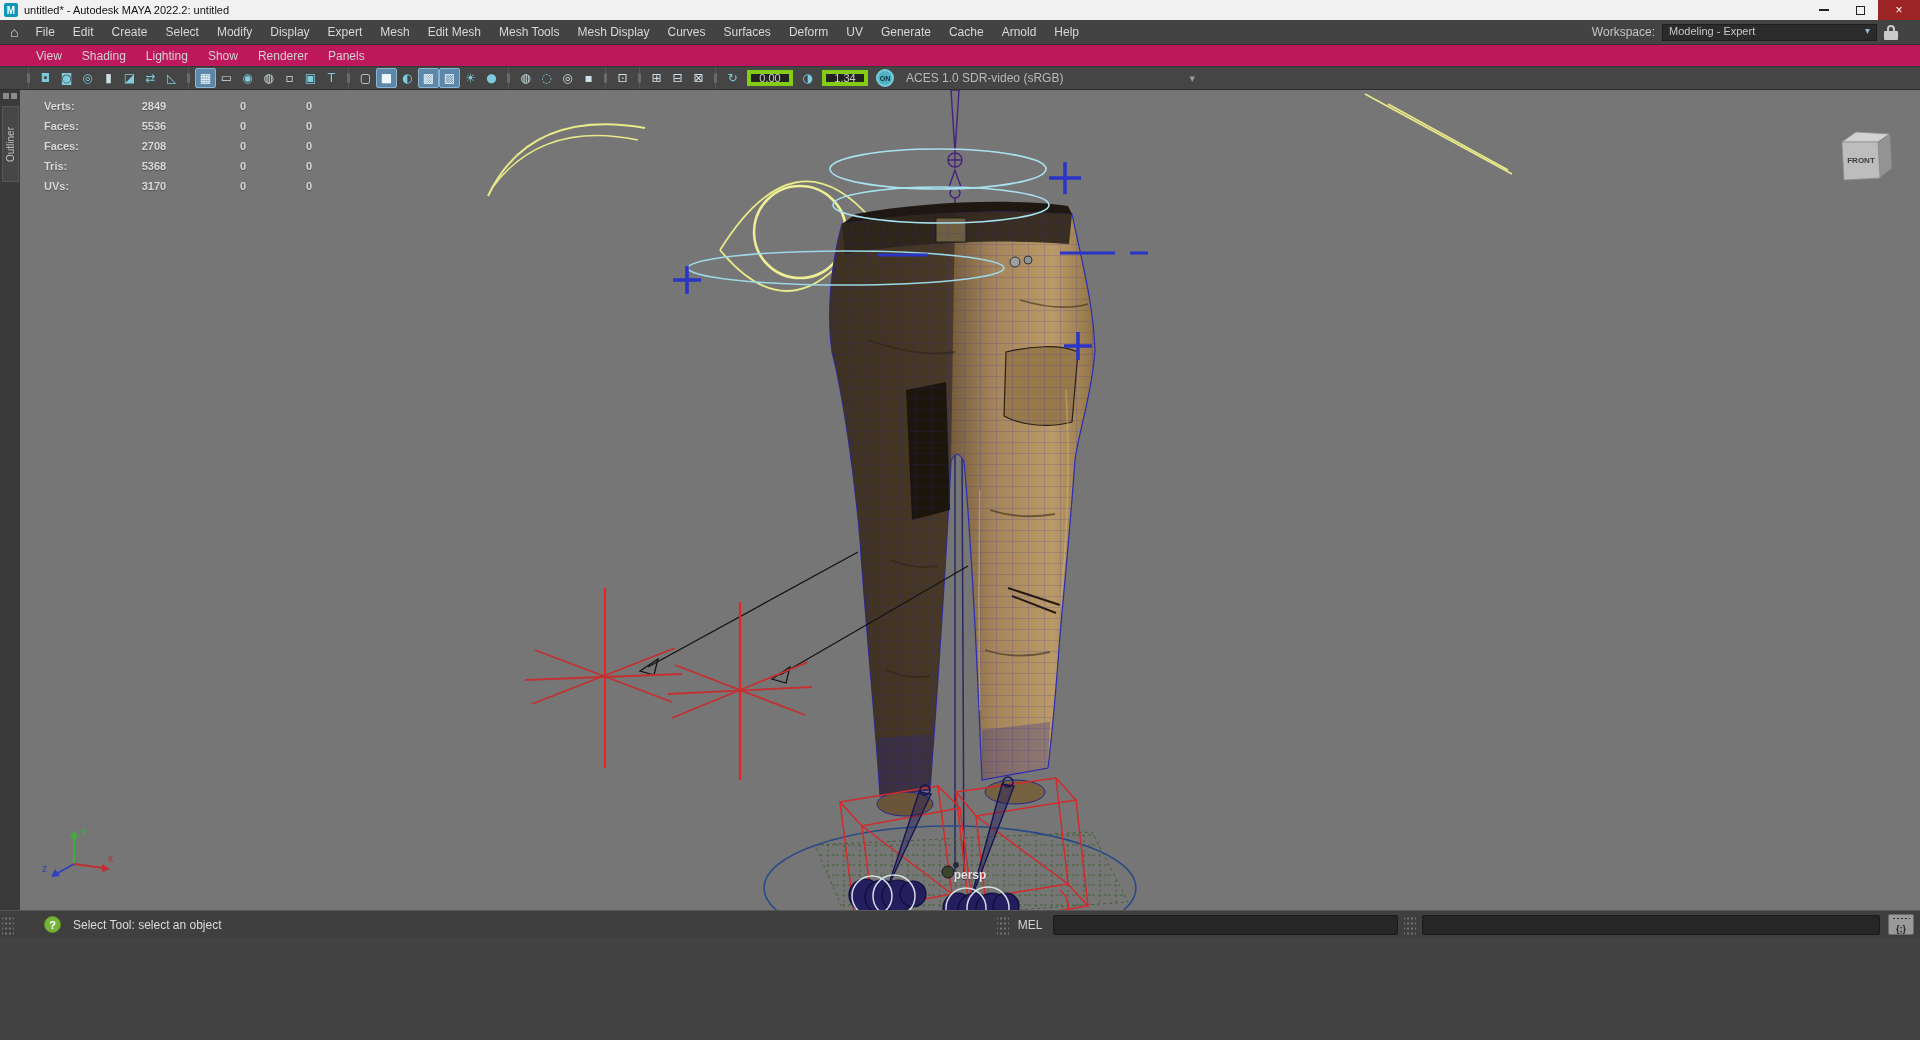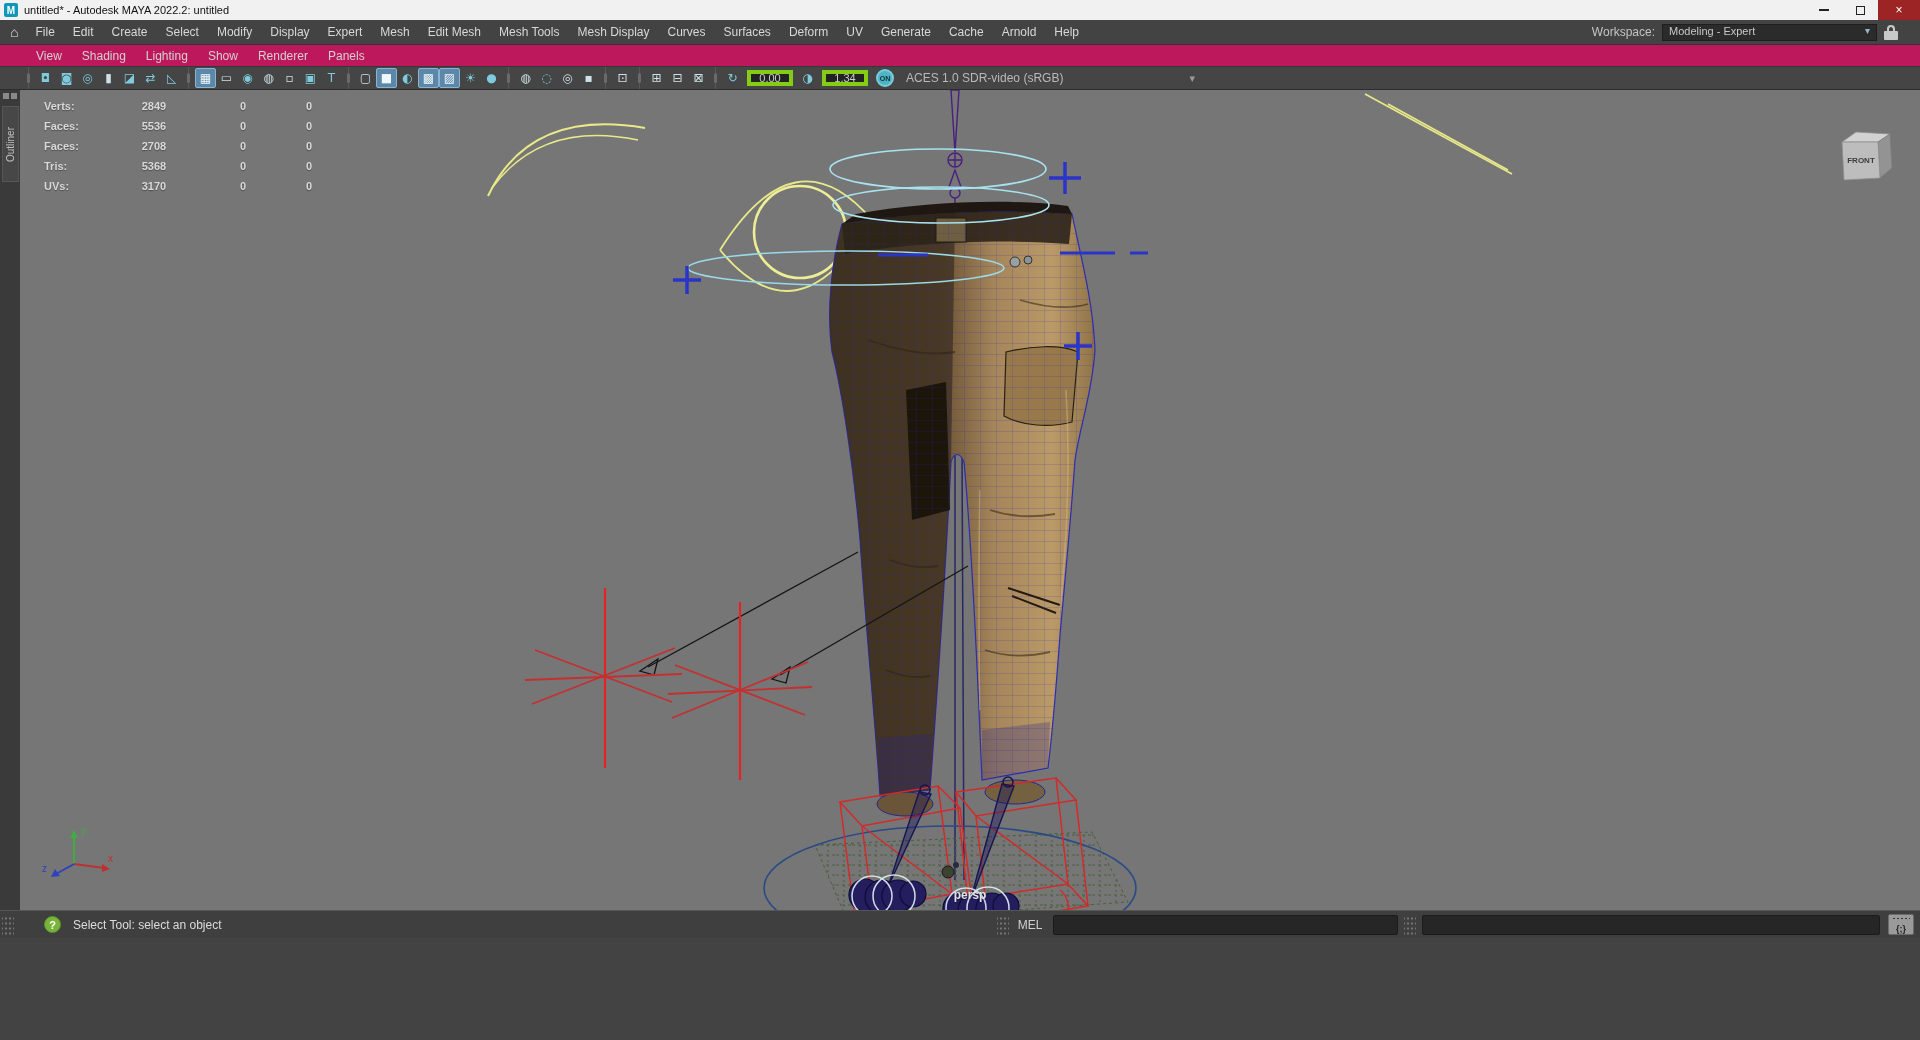--- a/index.html
+++ b/index.html
@@ -65,21 +65,21 @@
   
   .hud { position:absolute; top:6px; left:24px; font-size:11px; font-weight:bold; color:#d9d9d9;
          text-shadow:0 1px 1px rgba(0,0,0,.35); }
   .hud-row { display:flex; height:20px; align-items:center; }
   .hud-label { width:80px; }
   .hud-val  { width:60px; text-align:center; }
   .hud-c2   { width:62px; text-align:right; }
   .hud-c3   { width:66px; text-align:right; }
 
   .viewcube { position:absolute; top:30px; right:16px; width:72px; height:72px; }
-  .persp-label { position:absolute; bottom:8px; left:50%; transform:translateX(-50%);
+  .persp-label { position:absolute; bottom:28px; left:50%; transform:translateX(-50%);
                  font-size:12px; font-weight:bold; color:#e2e2e2; text-shadow:0 1px 1px rgba(0,0,0,.3); }
   .axis-gizmo { position:absolute; left:20px; bottom:26px; width:80px; height:64px; }
 
   
   .statusbar { height:28px; background:#3f3f3f; border-top:1px solid #565656; display:flex; align-items:center;
                font-size:12px; color:#dcdcdc; }
   .grip { width:12px; height:20px; flex:none;
           background-image:radial-gradient(circle, #777 1px, transparent 1.2px);
           background-size:4px 5px; background-position:2px 1px; margin:0 2px; }
   .help-icon { width:17px; height:17px; border-radius:50%; background:#79b43a; border:1px solid #5d9326; color:#fff;

